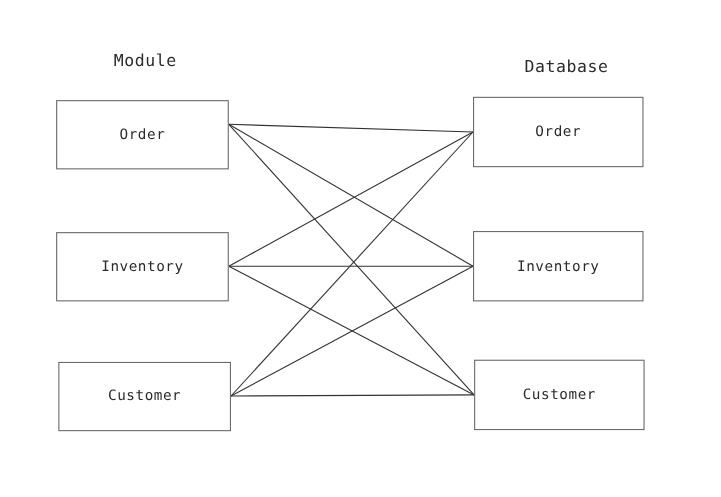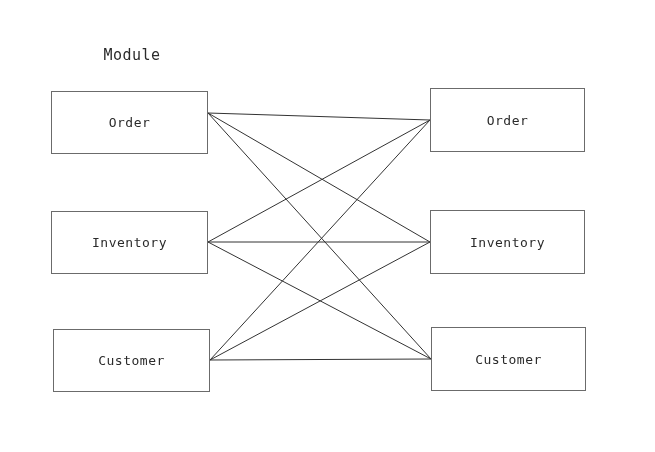--- a/index.html
+++ b/index.html
@@ -102,15 +102,16 @@
     </div>
 
     <div class="entity-box" id="box-database-customer" style="left:431px; top:327px; width:155px; height:64px;">
       <span class="entity-label">Customer</span>
     </div>
 
   </div>
 
   <div class="label-layer">
     <div class="column-heading" id="heading-module">Module</div>
+    <div class="column-heading" id="heading-database">Database</div>
   </div>
 
 </div>
 
 </body></html>

